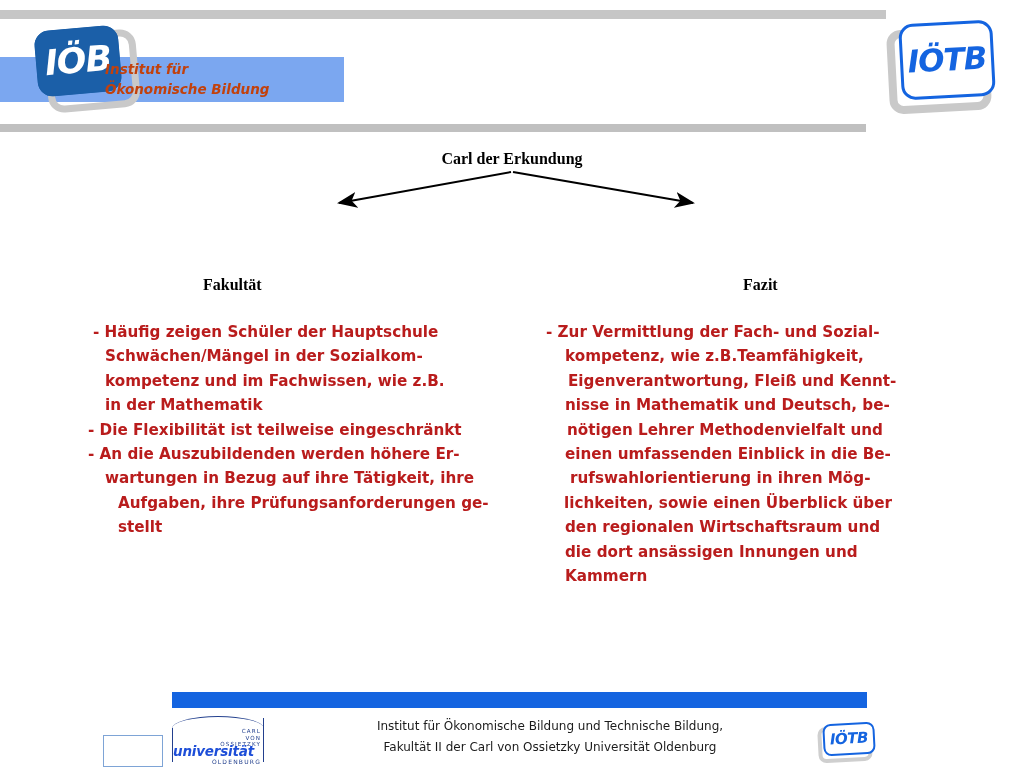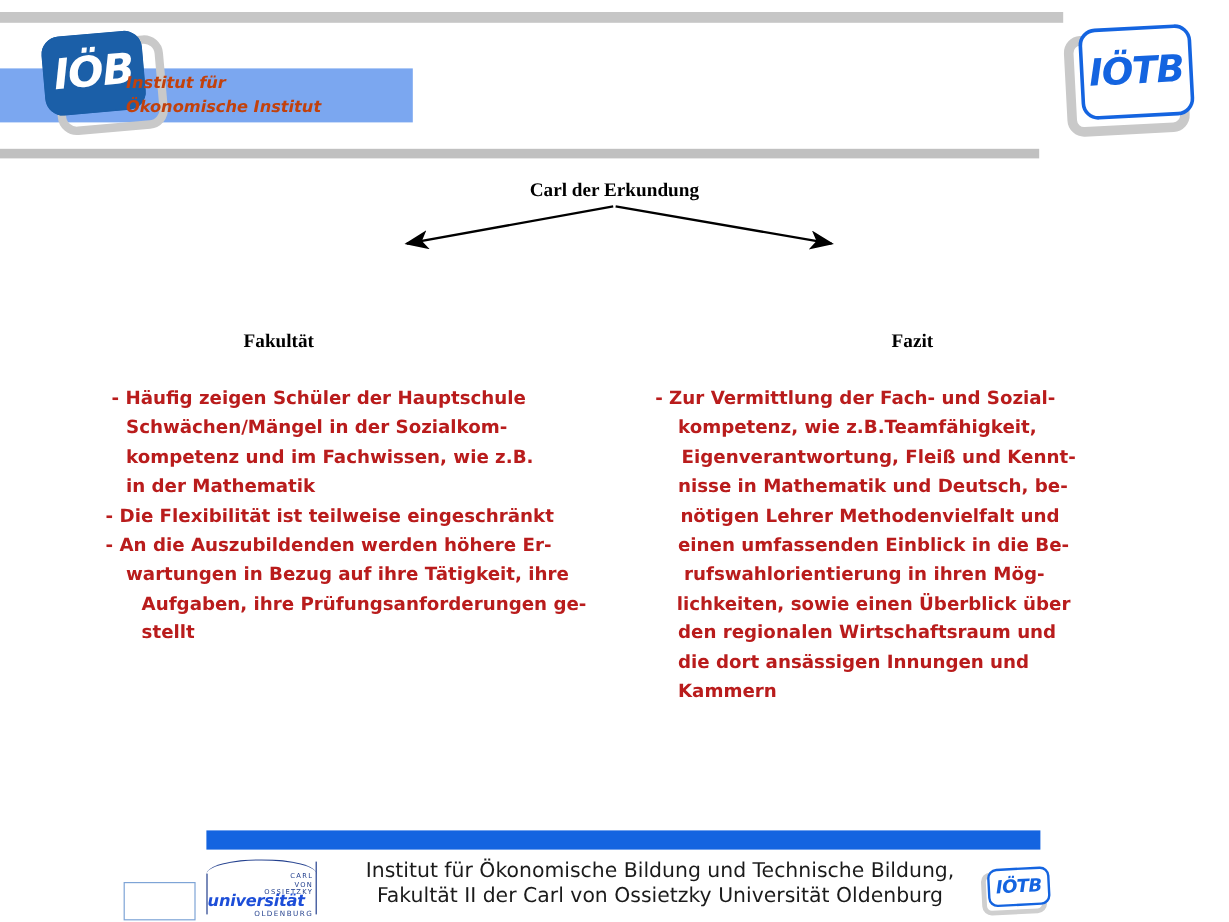--- a/index.html
+++ b/index.html
@@ -136,21 +136,21 @@
     line-height:13px;letter-spacing:-0.2px;
   }
   .uni-logo .city{
     position:absolute;right:3px;top:44px;text-align:right;
     font-family:"DejaVu Sans", sans-serif;
     font-size:6px;letter-spacing:1.2px;color:#23408e;line-height:7px;
   }
   .footer-text{
     position:absolute;left:300px;top:716px;width:500px;text-align:center;
     font-family:"DejaVu Sans", sans-serif;
-    font-size:17px;color:#1b1b1b;line-height:21px;
+    font-size:12px;color:#1b1b1b;line-height:21px;
   }
 
   
   .iotb-bottom{position:absolute;left:818px;top:722px;width:190px;height:40px;}
   .iotb-bottom .gshadow{
     position:absolute;left:0px;top:4px;width:46px;height:28px;
     border:4px solid #cfcfcf;border-radius:8px;transform:rotate(-3deg);
   }
   .iotb-bottom .bbox{
     position:absolute;left:5px;top:1px;width:48px;height:28px;
@@ -181,21 +181,21 @@
   <div class="bar-mid"></div>
 
   <div class="ioeb-logo">
     <div class="ioeb-shadow"></div>
     <div class="ioeb-box">
       <span>IÖB</span>
     </div>
   </div>
   <div class="ioeb-tag">
     <div>Institut für</div>
-    <div>Ökonomische Institut</div>
+    <div>Ökonomische Bildung</div>
   </div>
 
   <div class="iotb-top">
     <div class="gshadow"></div>
     <div class="bbox">
       <span>IÖTB</span>
     </div>
   </div>
 
   <div class="slide-title">Carl der Erkundung</div>

